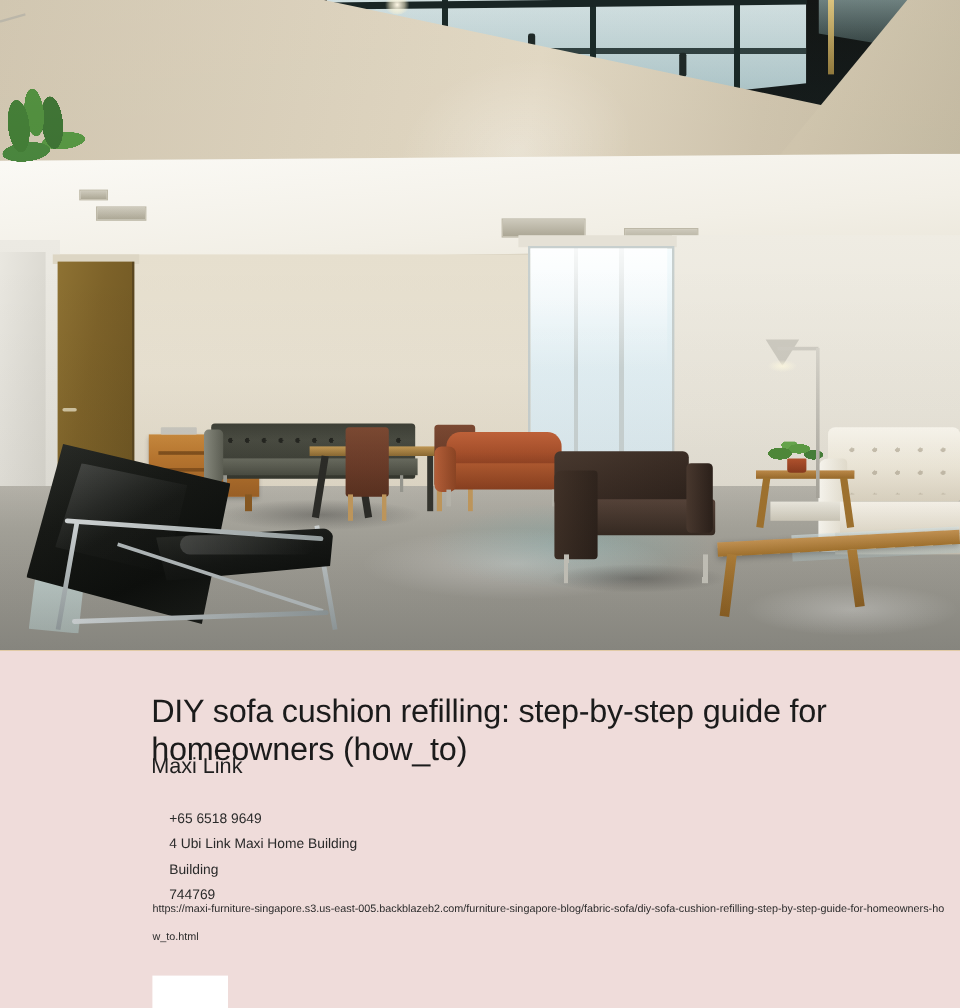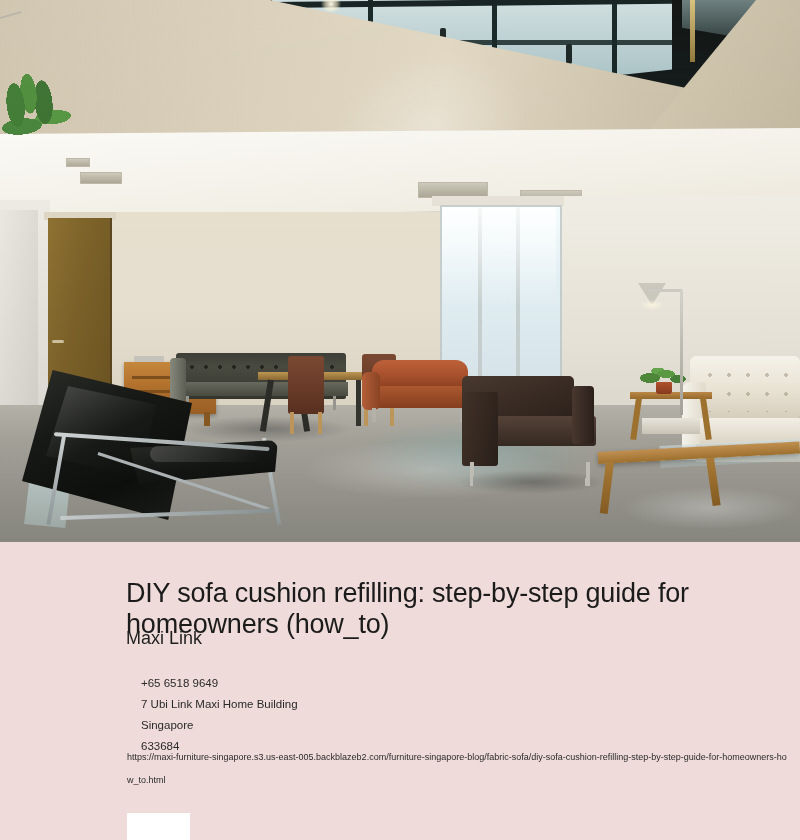--- a/index.html
+++ b/index.html
@@ -659,23 +659,23 @@
   </div>
 
   <div class="content">
 
     <h1 class="title">DIY sofa cushion refilling: step-by-step guide for homeowners (how_to)</h1>
 
     <div class="subtitle">Maxi Link</div>
 
     <div class="contact">
       <div class="c-line">+65 6518 9649</div>
-      <div class="c-line">7 Ubi Link Maxi Home Building</div>
-      <div class="c-line">Singapore</div>
-      <div class="c-line">633684</div>
+      <div class="c-line">4 Ubi Link Maxi Home Building</div>
+      <div class="c-line">Building</div>
+      <div class="c-line">744769</div>
     </div>
 
     <div class="url">https://maxi-furniture-singapore.s3.us-east-005.backblazeb2.com/furniture-singapore-blog/fabric-sofa/diy-sofa-cushion-refilling-step-by-step-guide-for-homeowners-how_to.html</div>
 
     <div class="logo-card">
       <div class="logo-text">Maxi Furniture Singapore</div>
     </div>
 
   </div>
 </div>

